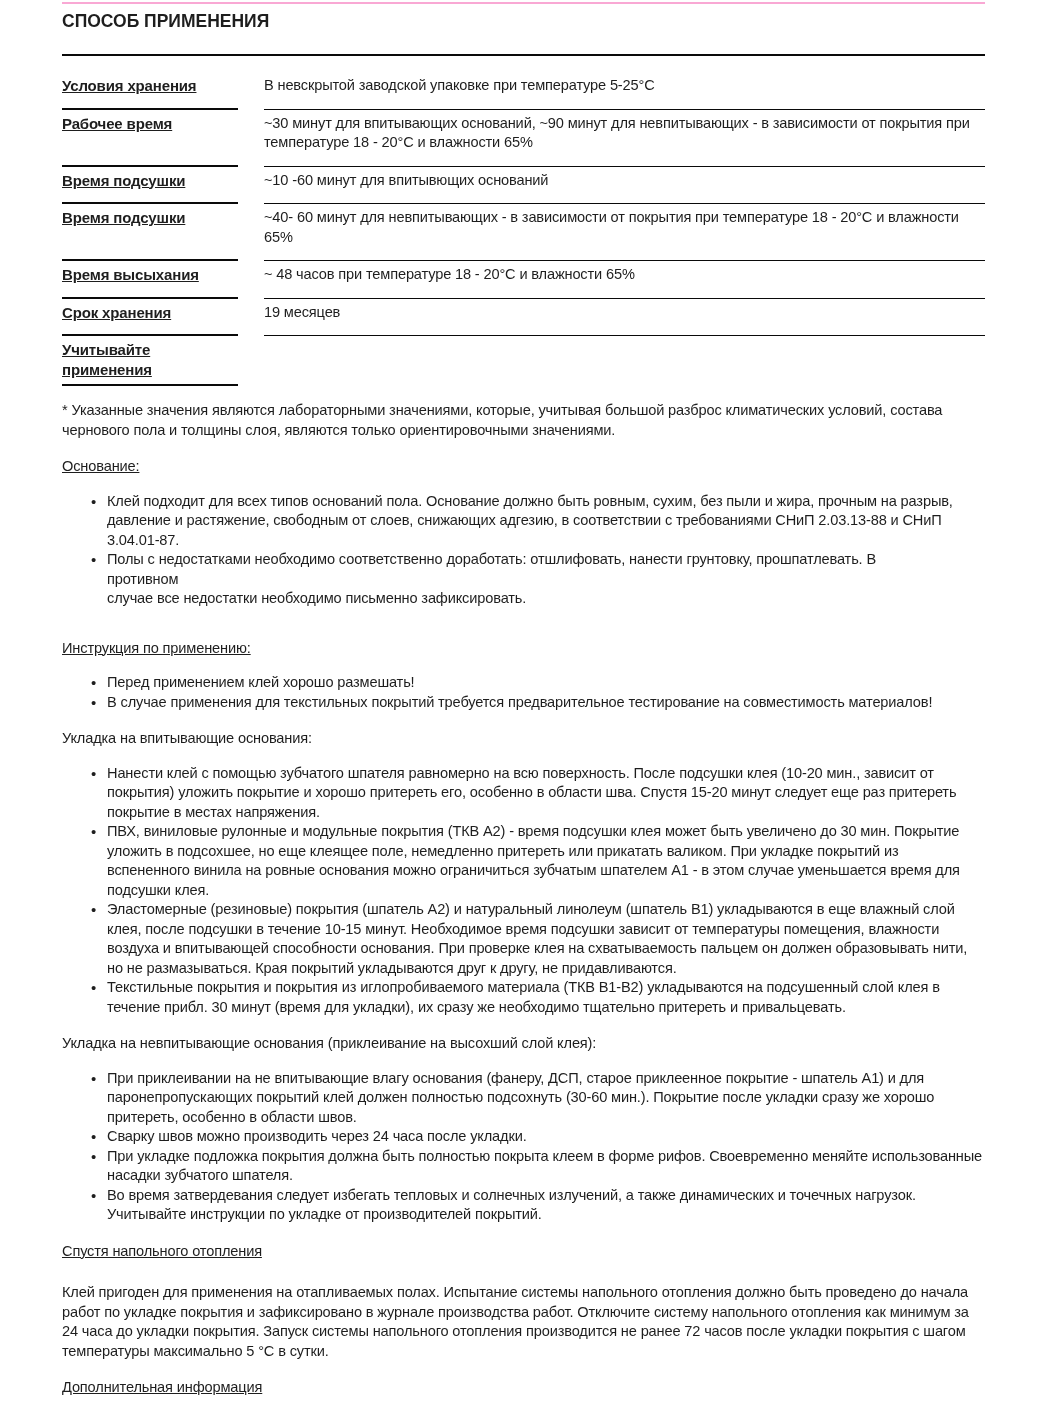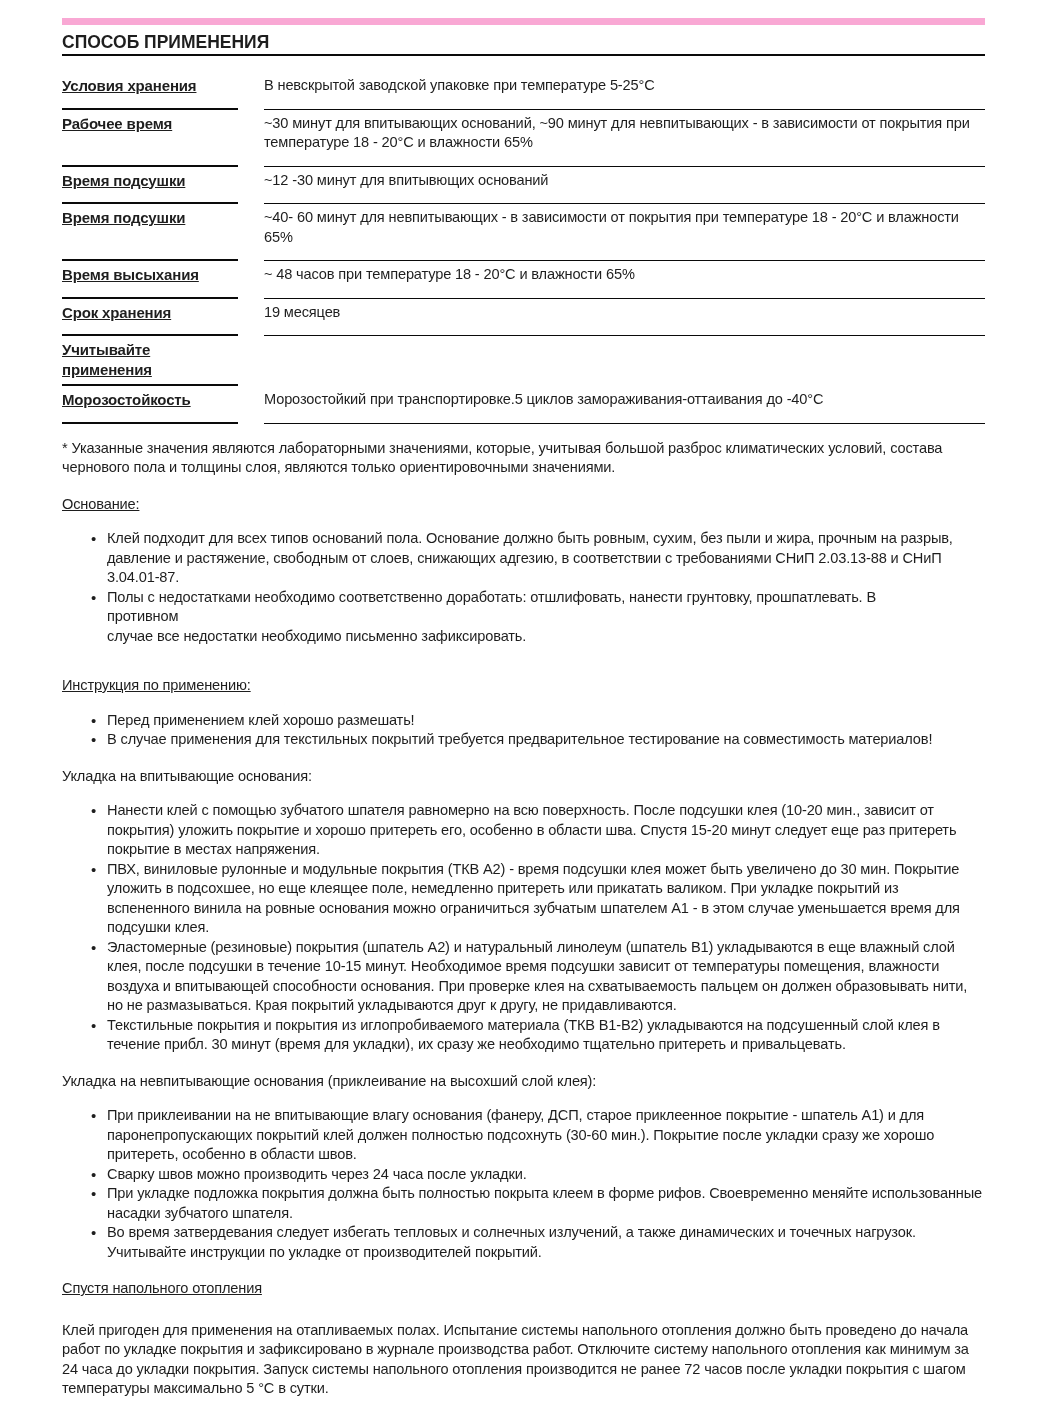--- a/index.html
+++ b/index.html
@@ -6,24 +6,23 @@
   body {
     width: 1040px; height: 1404px; overflow: hidden;
     color: #1e1e1e;
     font-family: "Liberation Sans", sans-serif;
     font-size: 14.6px; line-height: 19.5px; letter-spacing: -0.15px;
   }
   .page { padding: 2px 55px 0 62px; }
 
   
   .title-block {
-    border-top: 7px solid #f9a8d4;
+    border-top: 2px solid #f9a8d4;
     border-bottom: 2px solid #0a0a0a;
-    padding: 7px 0 2px;
-    margin-top: 16px;
+    padding: 7px 0 23px;
   }
   .title-block h1 {
     margin: 0; font-size: 17.5px; line-height: 20px;
     font-weight: 700; letter-spacing: 0;
   }
 
   
   .spec-table { margin-top: 16px; }
   .t-row { display: flex; }
   .t-label {
@@ -73,40 +72,36 @@
     <div class="t-row">
       <div class="t-label">Условия хранения</div>
       <div class="t-value">В невскрытой заводской упаковке при температуре 5-25°С</div>
     </div>
     <div class="t-row">
       <div class="t-label">Рабочее время</div>
       <div class="t-value">~30 минут для впитывающих оснований, ~90 минут для невпитывающих - в зависимости от покрытия при температуре 18 - 20°С и влажности 65%</div>
     </div>
     <div class="t-row">
       <div class="t-label">Время подсушки</div>
-      <div class="t-value">~12 -30 минут для впитывющих оснований</div>
+      <div class="t-value">~10 -60 минут для впитывющих оснований</div>
     </div>
     <div class="t-row">
       <div class="t-label">Время подсушки</div>
       <div class="t-value">~40- 60 минут для невпитывающих - в зависимости от покрытия при температуре 18 - 20°С и влажности 65%</div>
     </div>
     <div class="t-row">
       <div class="t-label">Время высыхания</div>
       <div class="t-value">~ 48 часов при температуре 18 - 20°С и влажности 65%</div>
     </div>
     <div class="t-row">
       <div class="t-label">Срок хранения</div>
       <div class="t-value">19 месяцев</div>
     </div>
     <div class="t-row">
       <div class="t-label">Учитывайте применения</div>
-    </div>
-    <div class="t-row">
-      <div class="t-label">Морозостойкость</div>
-      <div class="t-value">Морозостойкий при транспортировке.5 циклов замораживания-оттаивания до -40°С</div>
     </div>
   </div>
 
   <p class="note">* Указанные значения являются лабораторными значениями, которые, учитывая большой разброс климатических условий, состава чернового пола и толщины слоя, являются только ориентировочными значениями.</p>
 
   <div class="section">
     <h2 class="underlined">Основание:</h2>
     <ul>
       <li><span class="bullet-dot">•</span><span>Клей подходит для всех типов оснований пола. Основание должно быть ровным, сухим, без пыли и жира, прочным на разрыв, давление и растяжение, свободным от слоев, снижающих адгезию, в соответствии с требованиями СНиП 2.03.13-88 и СНиП 3.04.01-87.</span></li>
       <li><span class="bullet-dot">•</span><span>Полы с недостатками необходимо соответственно доработать: отшлифовать, нанести грунтовку, прошпатлевать. В

